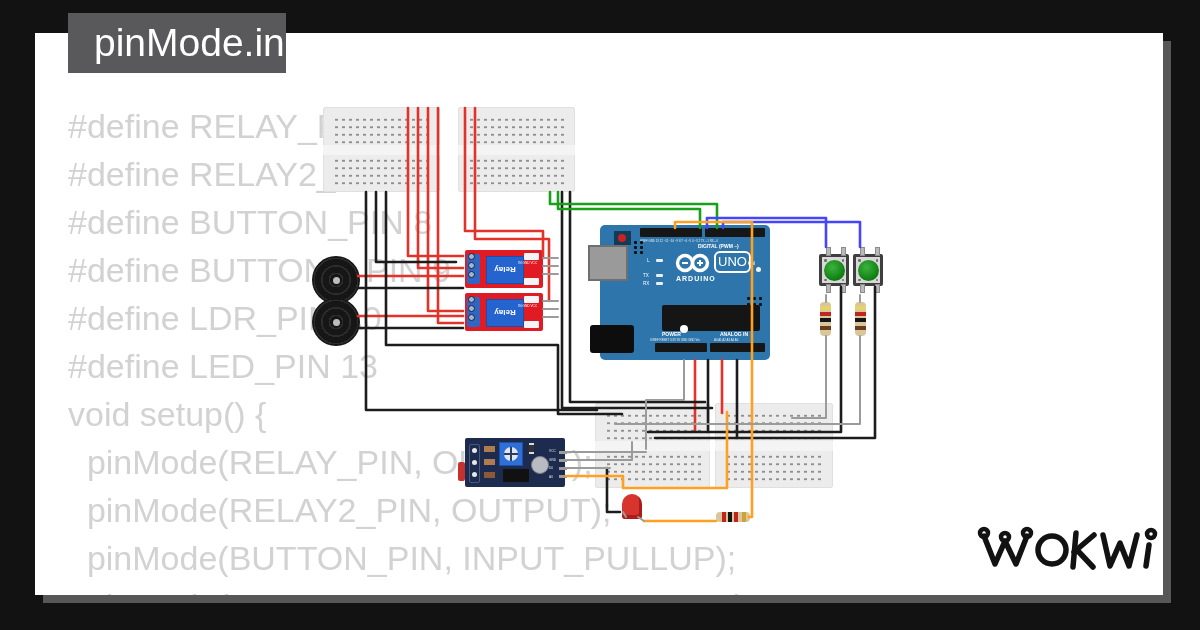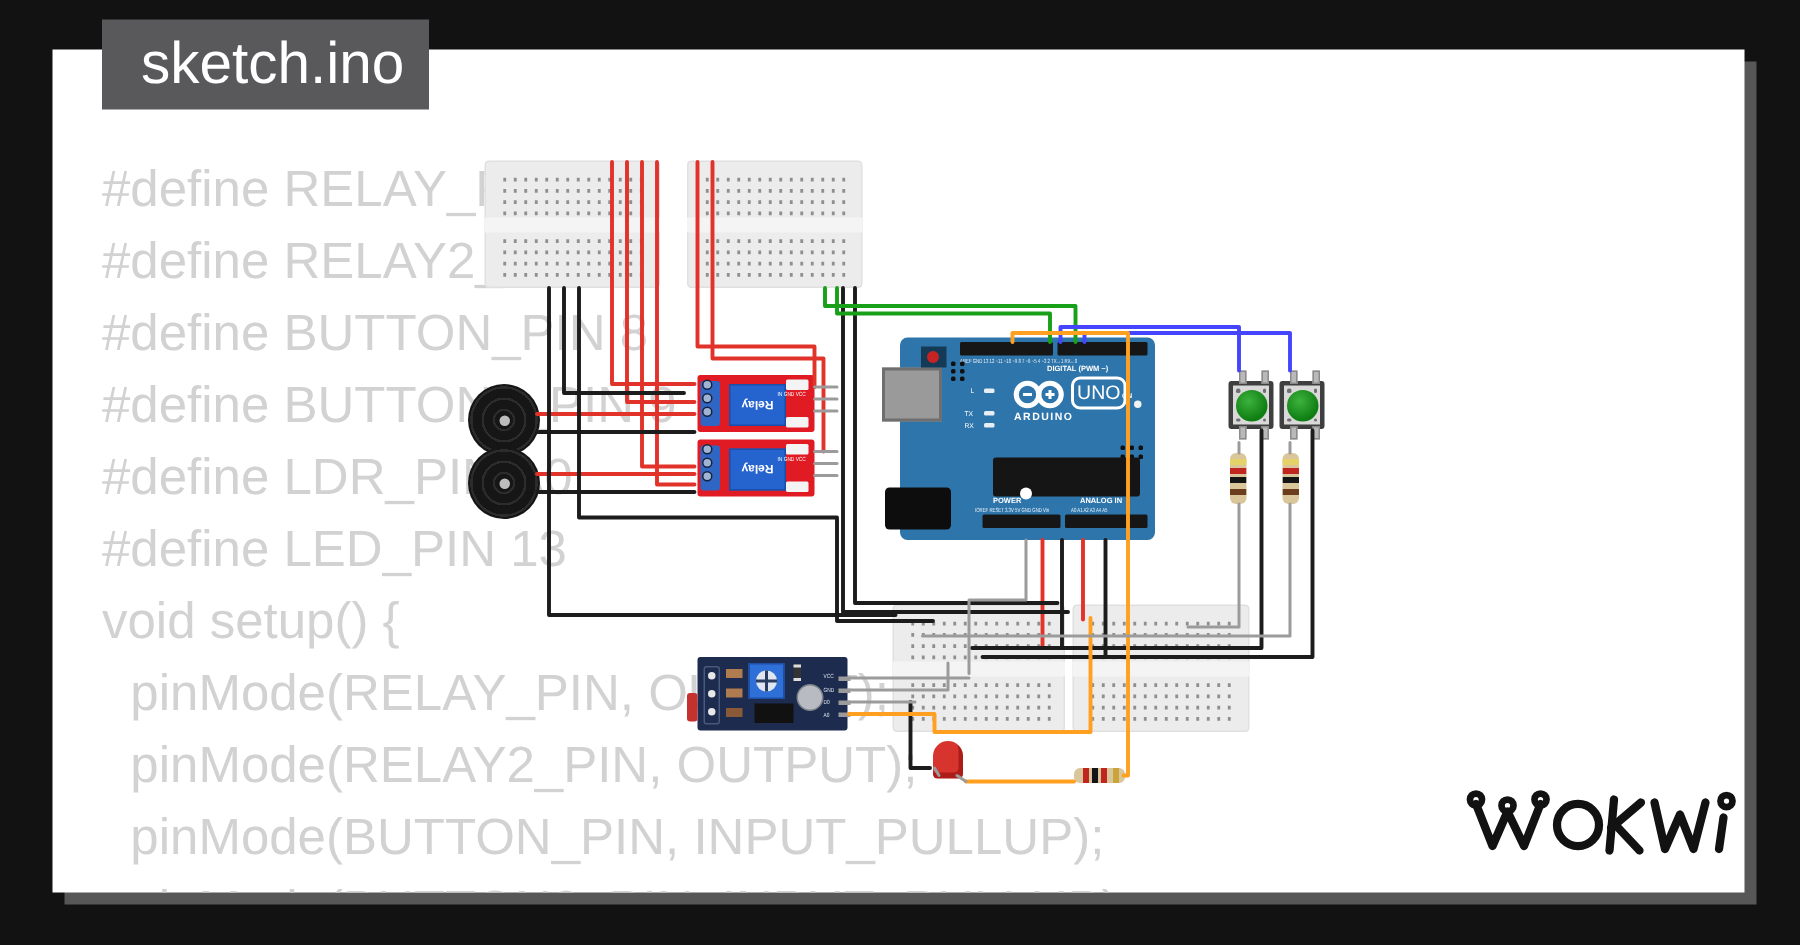--- a/index.html
+++ b/index.html
@@ -65,21 +65,21 @@
   .hidden-label{position:absolute;width:1px;height:1px;overflow:hidden;clip-path:inset(50%);}
 </style>
 </head>
 <body>
 
 <div class="abs" id="card-shadow"></div>
 <div class="abs" id="card">
   <div id="code-block"><div class="code-line">#define RELAY_PIN</div><div class="code-line">#define RELAY2_PIN</div><div class="code-line">#define BUTTON_PIN 8</div><div class="code-line">#define BUTTON2_PIN 9</div><div class="code-line">#define LDR_PIN A0</div><div class="code-line">#define LED_PIN 13</div><div class="code-line">void setup() {</div><div class="code-line">  pinMode(RELAY_PIN, OUTPUT);</div><div class="code-line">  pinMode(RELAY2_PIN, OUTPUT);</div><div class="code-line">  pinMode(BUTTON_PIN, INPUT_PULLUP);</div><div class="code-line">  pinMode(BUTTON2_PIN, INPUT_PULLUP);</div></div>
 </div>
 <div class="abs" id="title-tab">
-  <span>sketch.ino</span>
+  <span>pinMode.ino</span>
 </div>
 
 <div class="abs bb" style="left:323px;top:107px;width:117px;height:85px;">
   <div class="bb-dots bb-top"></div>
   <div class="bb-channel"></div>
   <div class="bb-dots bb-bot"></div>
 </div>
 <div class="abs bb" style="left:458px;top:107px;width:117px;height:85px;">
   <div class="bb-dots bb-top"></div>
   <div class="bb-channel"></div>

